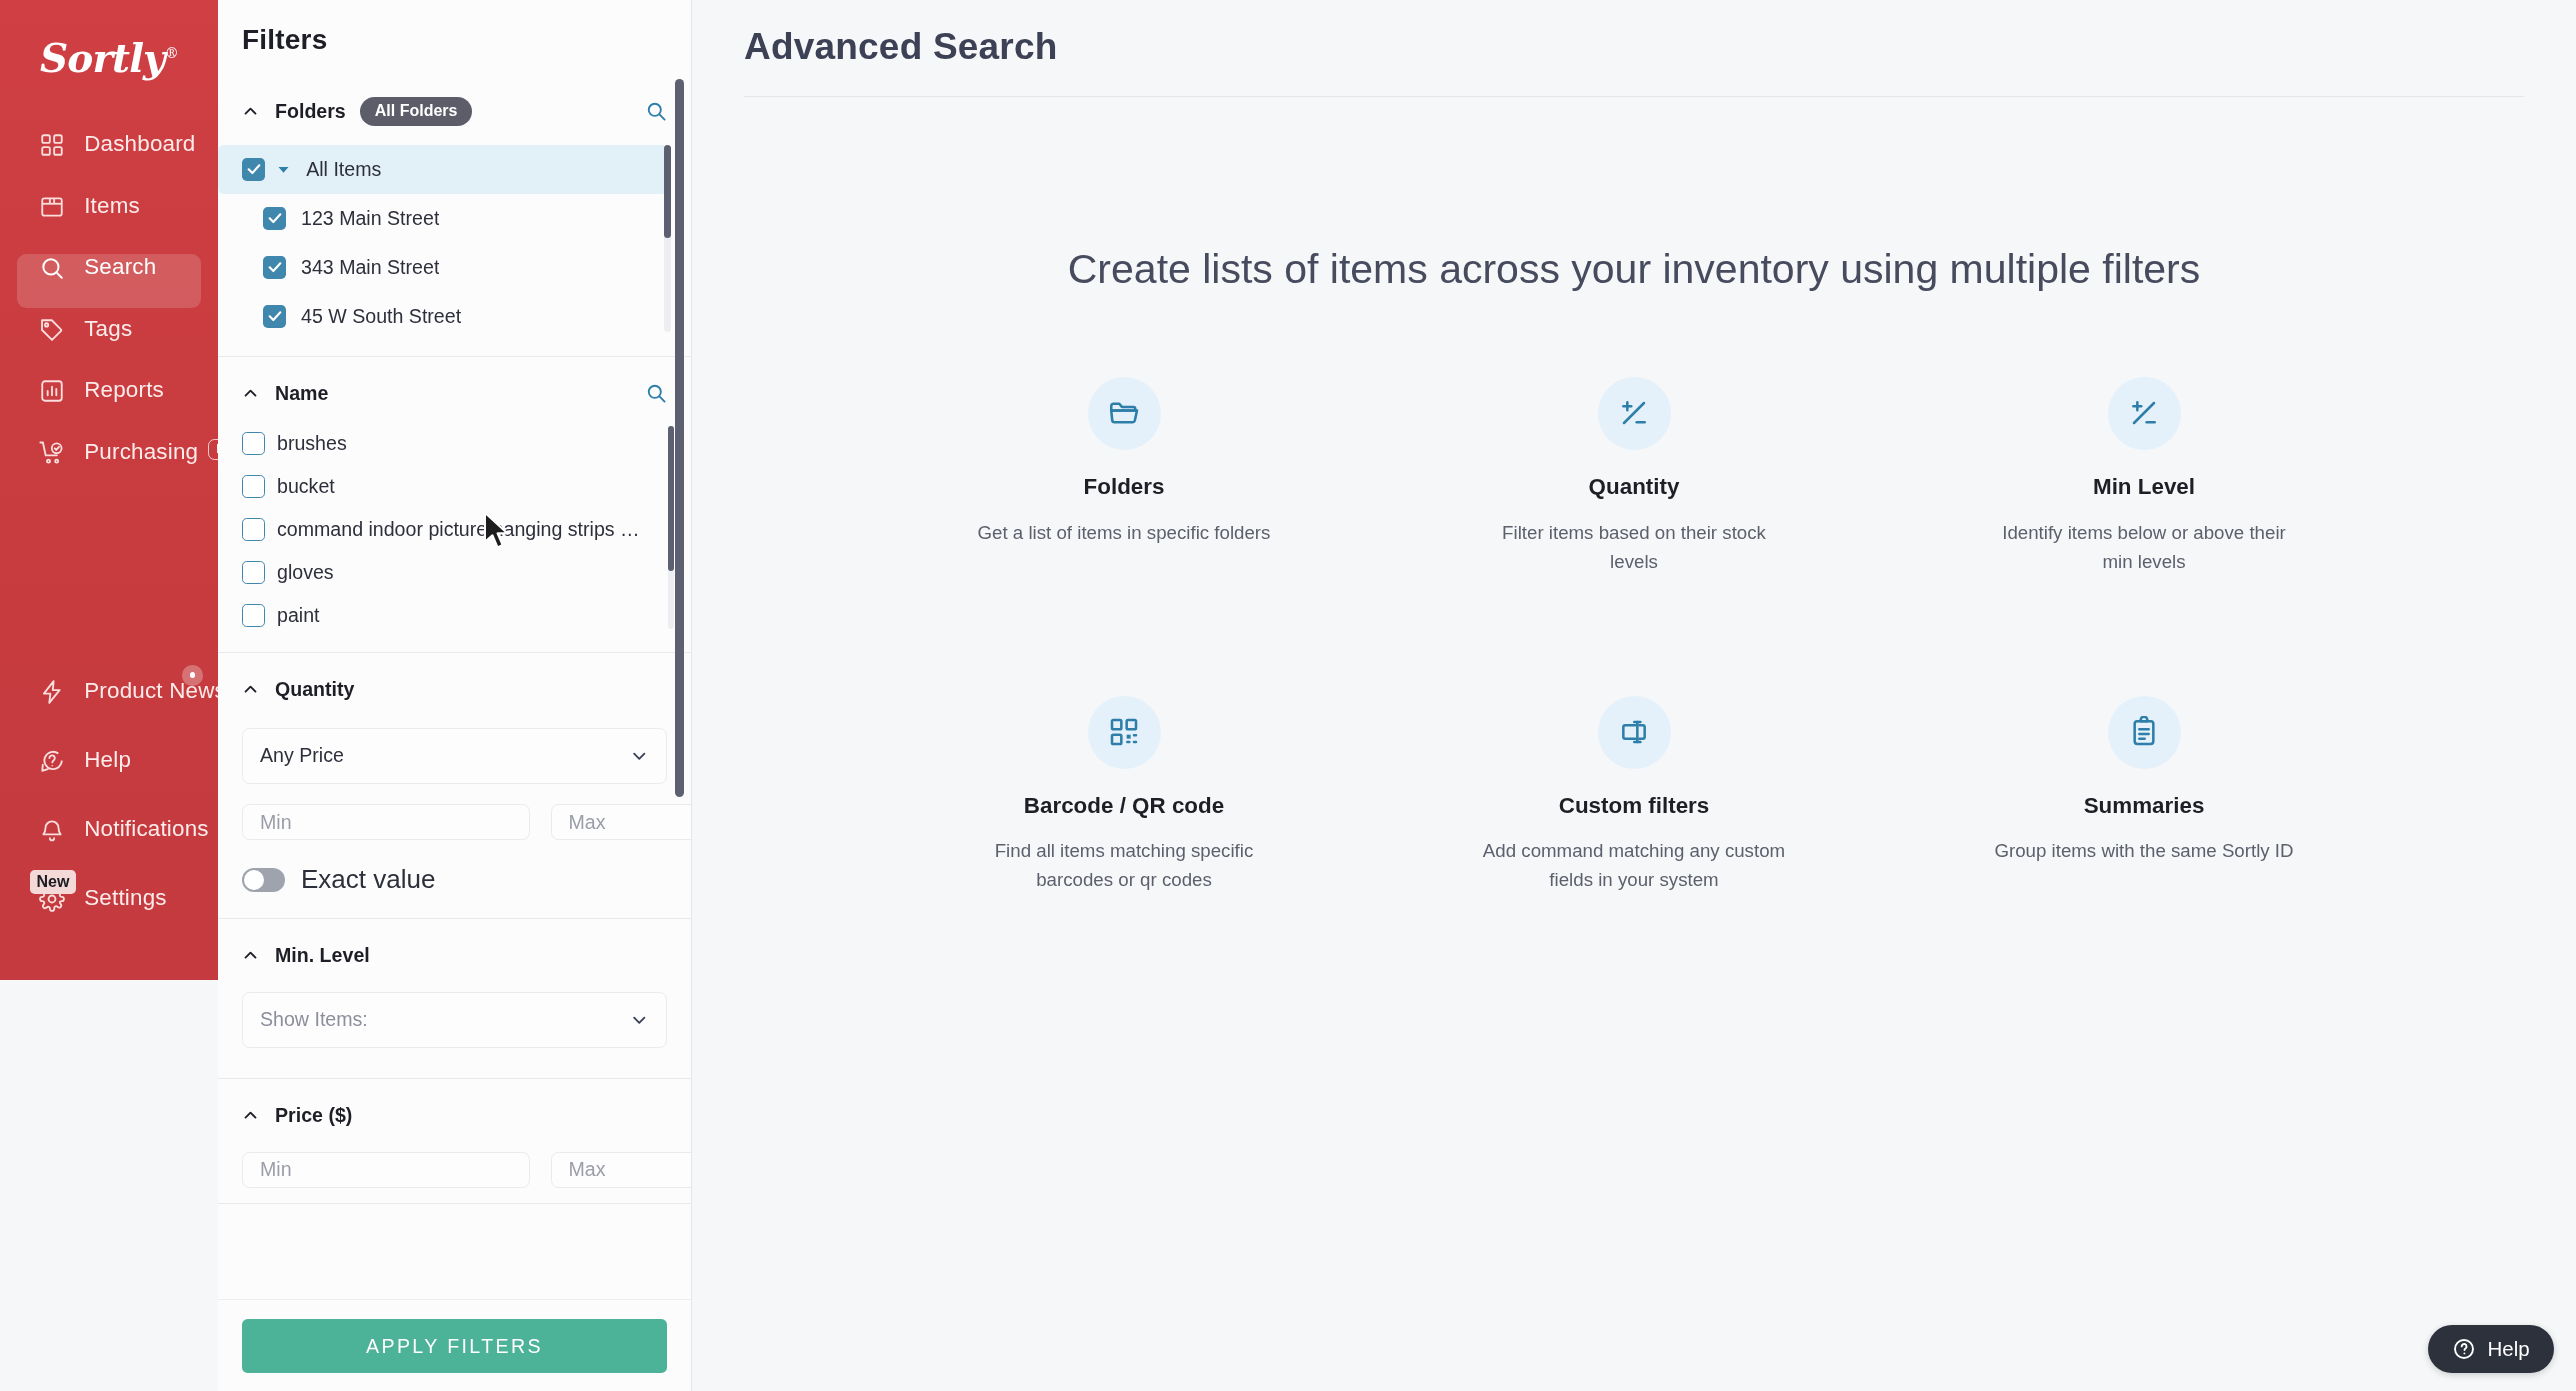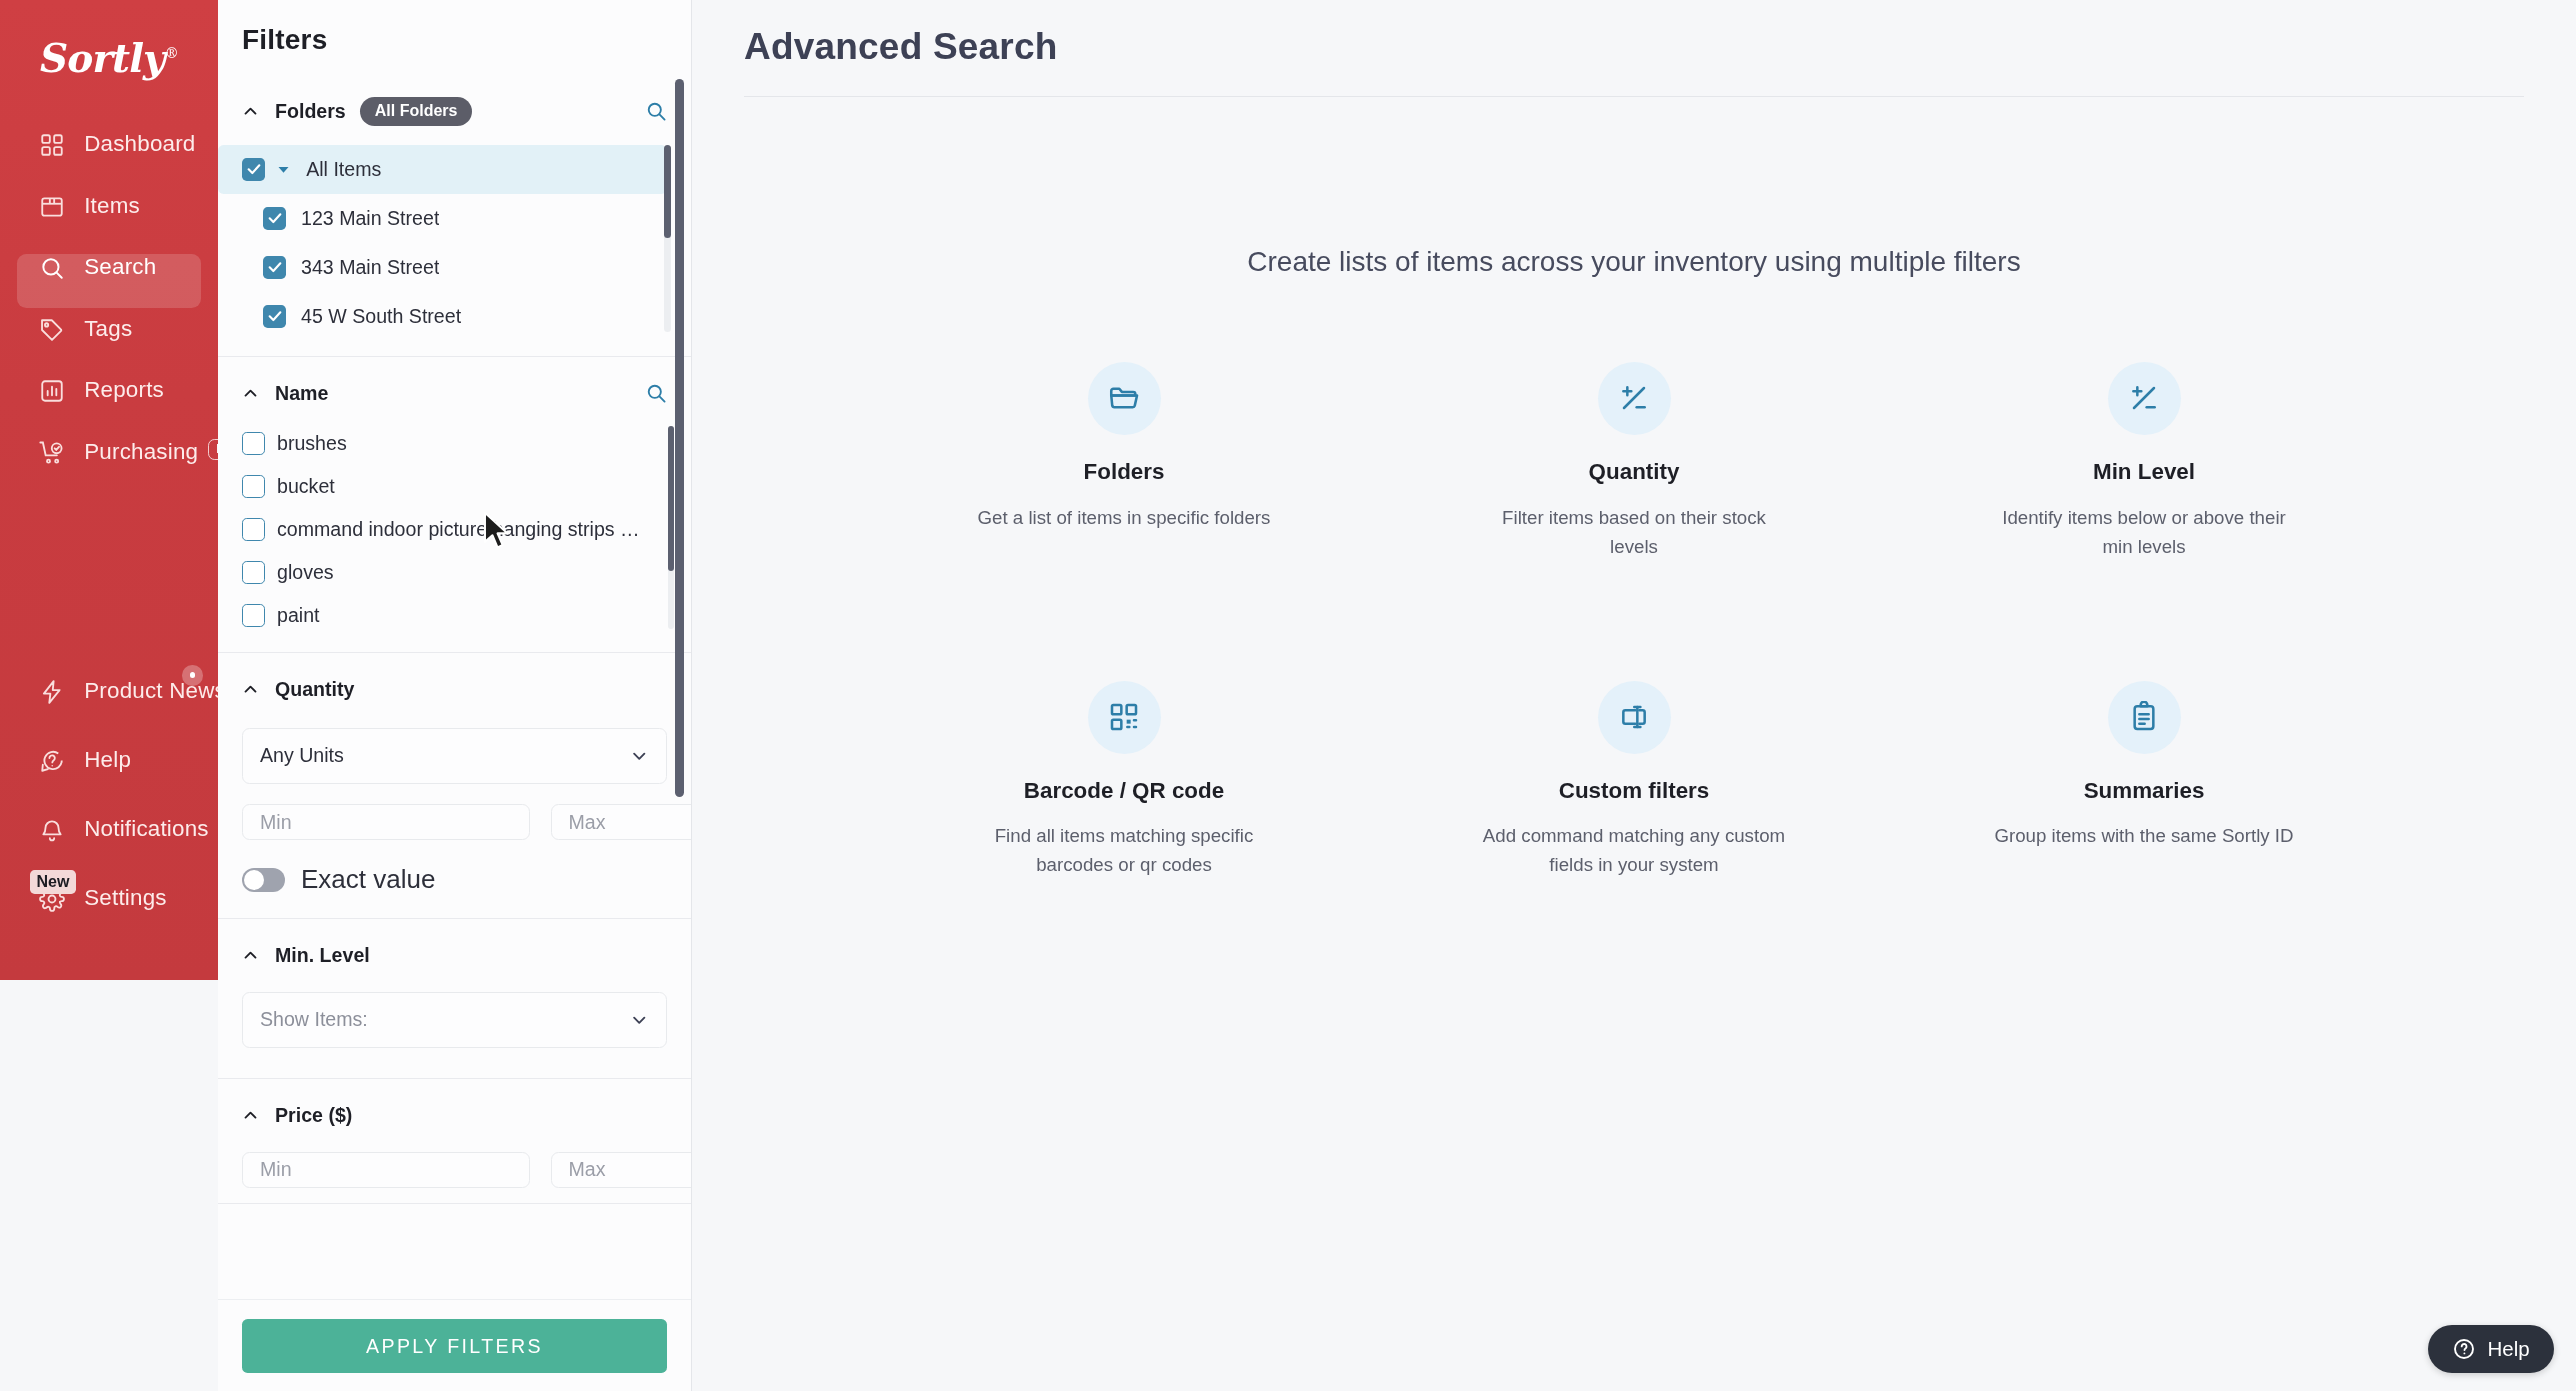--- a/index.html
+++ b/index.html
@@ -128,21 +128,21 @@
 
   .panel-sbar-track { position: absolute; right: 7.5px; top: 79px; width: 8.4px; height: 718px; background: transparent; }
   .panel-sbar-thumb { position: absolute; left: 0; top: 0; width: 8.4px; height: 718px; border-radius: 4.7px; background: #5c6070; }
 
   
   .main { flex: 1 1 auto; height: 1392px; background: #f6f7f9; position: relative; }
   .main-head { padding: 26px 52px 0 52px; }
   .main-title { font-size: 37px; font-weight: 700; color: #3d4155; letter-spacing: 0.2px; }
   .main-rule { margin: 28px 52px 0 52px; height: 0.9px; background: #e4e6ea; }
 
-  .subtitle { text-align: center; font-size: 28px; color: #474b5e; margin-top: 149px; font-weight: 400; }
+  .subtitle { text-align: center; font-size: 41px; color: #474b5e; margin-top: 149px; font-weight: 400; }
 
   .cards { margin: 84px auto 0 auto; width: 1530px; }
   .card-row { display: flex; }
   .card-row + .card-row { margin-top: 119px; }
   .card { flex: 1 1 0; display: flex; flex-direction: column; align-items: center; text-align: center; padding: 0 37px; }
   .card-icon {
     width: 73px; height: 73px; border-radius: 50%; background: #e4f1fa;
     display: flex; align-items: center; justify-content: center; margin-bottom: 24px;
   }
   .card-title { font-size: 22.4px; font-weight: 700; color: #1e1f26; margin-bottom: 18.7px; }
@@ -402,21 +402,21 @@
         <div class="fsection-head">
           <span class="caret-up">
             <svg width="17" height="17" viewBox="0 0 24 24" fill="none" stroke="#1e1f26" stroke-width="2.6" stroke-linecap="round" stroke-linejoin="round">
                 <path d="M5 15l7-7 7 7"></path>
               </svg>
           </span>
           <span class="fsection-title">Quantity</span>
         </div>
 
         <div class="sel-box">
-          <span class="sel-val">Any Units</span>
+          <span class="sel-val">Any Price</span>
           <span class="sel-chev">
             <svg width="20.5" height="20.5" viewBox="0 0 24 24" fill="none" stroke="#3d4155" stroke-width="2.2" stroke-linecap="round" stroke-linejoin="round">
                 <path d="M6 9l6 6 6-6"></path>
               </svg>
           </span>
         </div>
 
         <div class="minmax">
           <input type="text" placeholder="Min" style="">
           <input type="text" placeholder="Max" style="">

